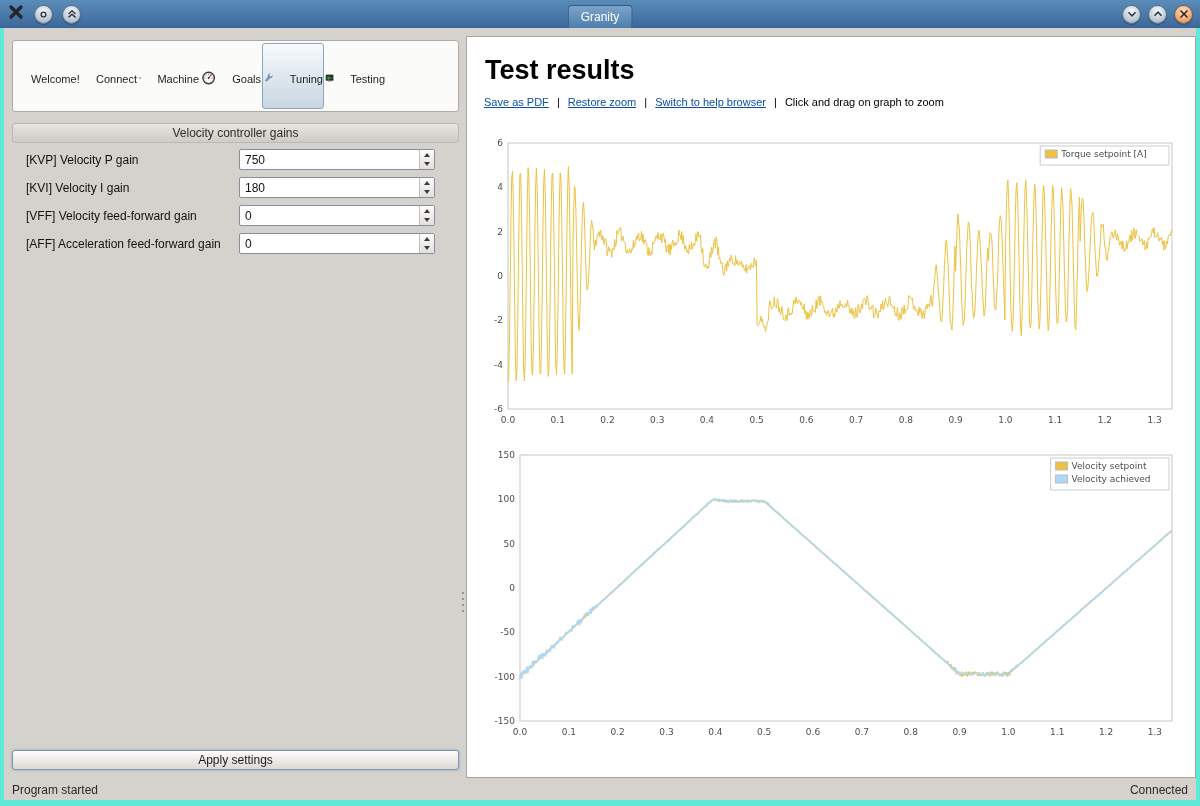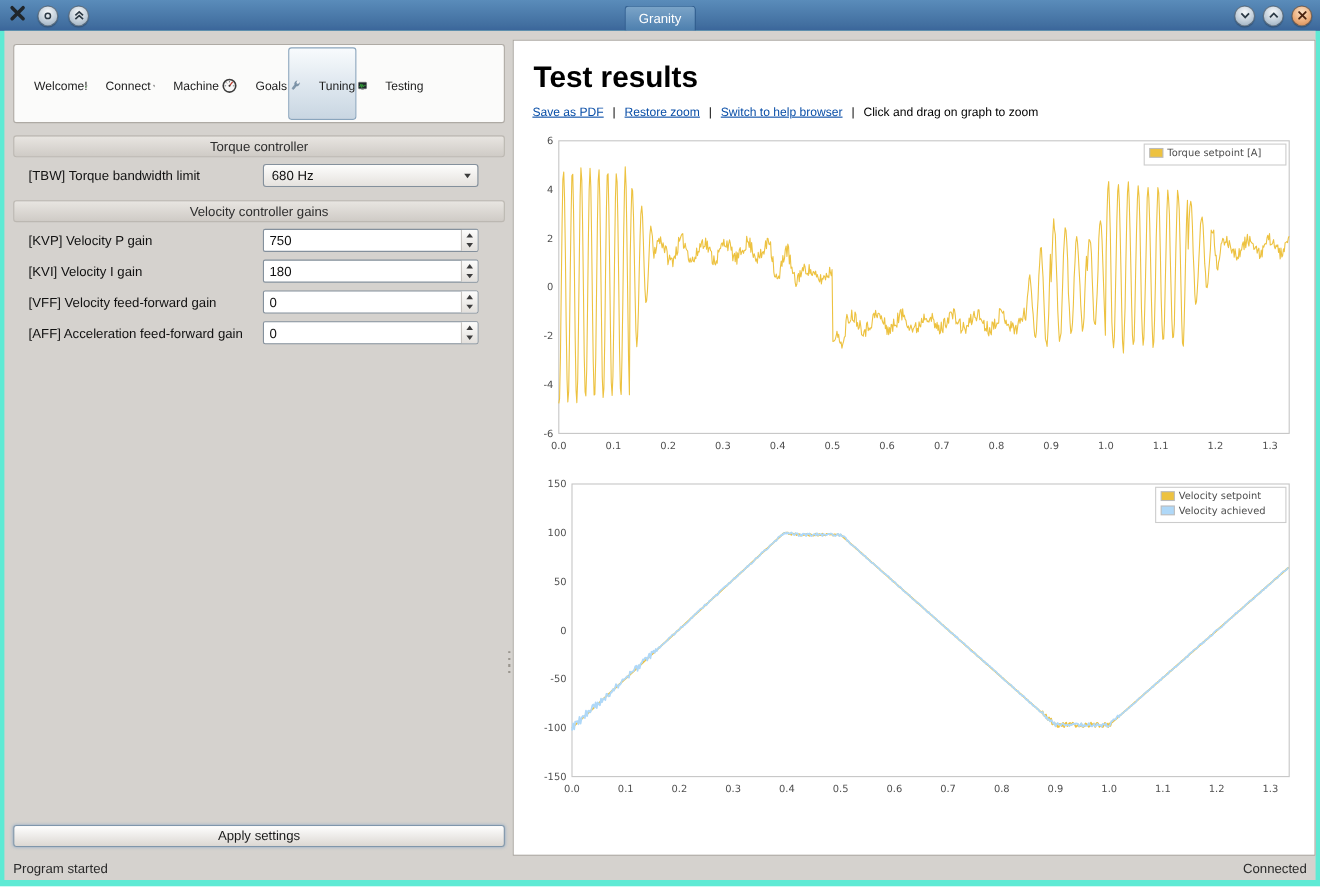--- a/index.html
+++ b/index.html
@@ -58,21 +58,21 @@
     line-height:18px; color:#1a1a1a; background:linear-gradient(#fefefe,#dcd8d3); border:1px solid #7f96ab;
     border-radius:3px; box-shadow:0 0 3px rgba(90,140,190,.65); cursor:pointer; }
 
   .splitter { position:absolute; left:456px; top:0; width:6px; bottom:0; cursor:col-resize; }
   .splitter .dots { position:absolute; left:2px; top:75%; width:2px; height:22px;
     background:repeating-linear-gradient(#9a968f 0 2px, transparent 2px 6px); }
 
   .right { position:absolute; left:462px; right:0; top:8px; bottom:2px; background:#ffffff;
     border:1px solid #a7a39d; padding:4px 8px 8px 17px; overflow:hidden; }
   .right h1 { font-size:27px; font-weight:bold; color:#000; margin:14px 0 10px 1px; }
-  .links { font-size:11px; color:#000; margin-bottom:12px; }
+  .links { font-size:11px; color:#000; margin-bottom:27px; }
   .links a { color:#0a4fa8; text-decoration:underline; cursor:pointer; }
   .links .sep { margin:0 5px; color:#000; }
   .links .hint { color:#000; }
 
   svg.chart { display:block; margin-top:4px; }
   svg.chart + svg.chart { margin-top:16px; }
   svg.chart text { font-family:"DejaVu Sans",sans-serif; font-size:9px; fill:#4e4e4e; }
 
   
   .statusbar { position:absolute; left:4px; right:4px; bottom:6px; height:20px; background:#d5d2ce;
@@ -191,32 +191,20 @@
         <div class="tool-btn">
           <svg class="ticon" viewBox="0 0 32 32">
             <rect x="3" y="4.5" width="26" height="21" rx="2.5" fill="#20282c" stroke="#74797d" stroke-width="1.6"></rect>
             <polyline points="5.5,18 9,18 11,10 13.5,22 16.5,12 19.5,19 22.5,14.5 26.5,14.5" fill="none" stroke="#3fe53f" stroke-width="1.7"></polyline>
             <rect x="12" y="26" width="8" height="2.6" fill="#8d8d8d"></rect>
           </svg>
           <span class="tlabel">Testing</span>
         </div>
       </div>
 
-      <div class="group">
-        <div class="group-header">Torque controller</div>
-        <div class="form-row">
-          <span class="field-label">[TBW] Torque bandwidth limit</span>
-          <div class="combobox">
-            <span class="combo-value">680 Hz</span>
-            <span class="combo-arrow">
-                <span class="tri-down"></span>
-              </span>
-          </div>
-        </div>
-      </div>
 
       <div class="group">
         <div class="group-header">Velocity controller gains</div>
 
         <div class="form-row">
           <span class="field-label">[KVP] Velocity P gain</span>
           <div class="spinbox">
             <input value="750" style="">
             <div class="spin-btns">
               <span class="spin-half">

